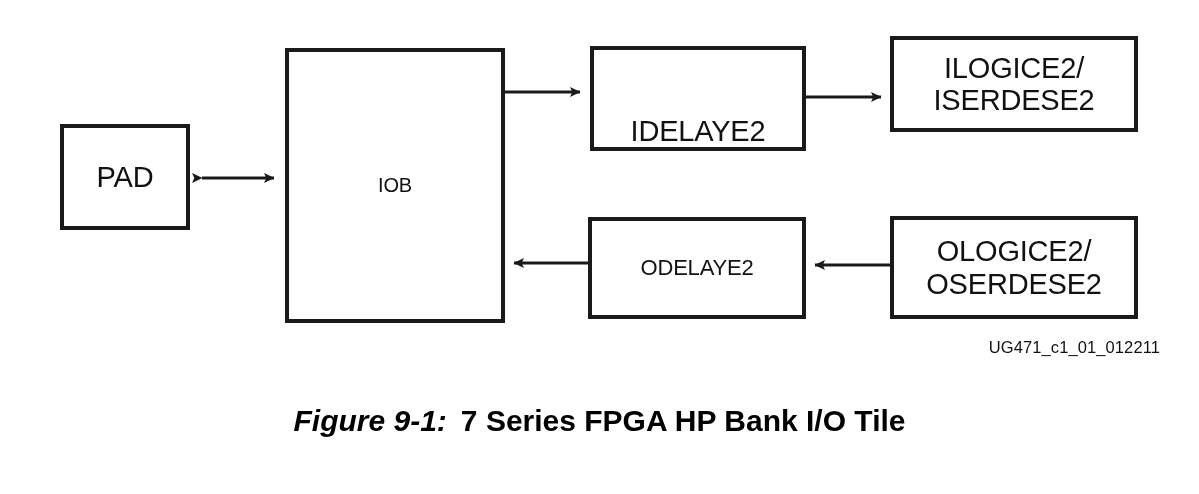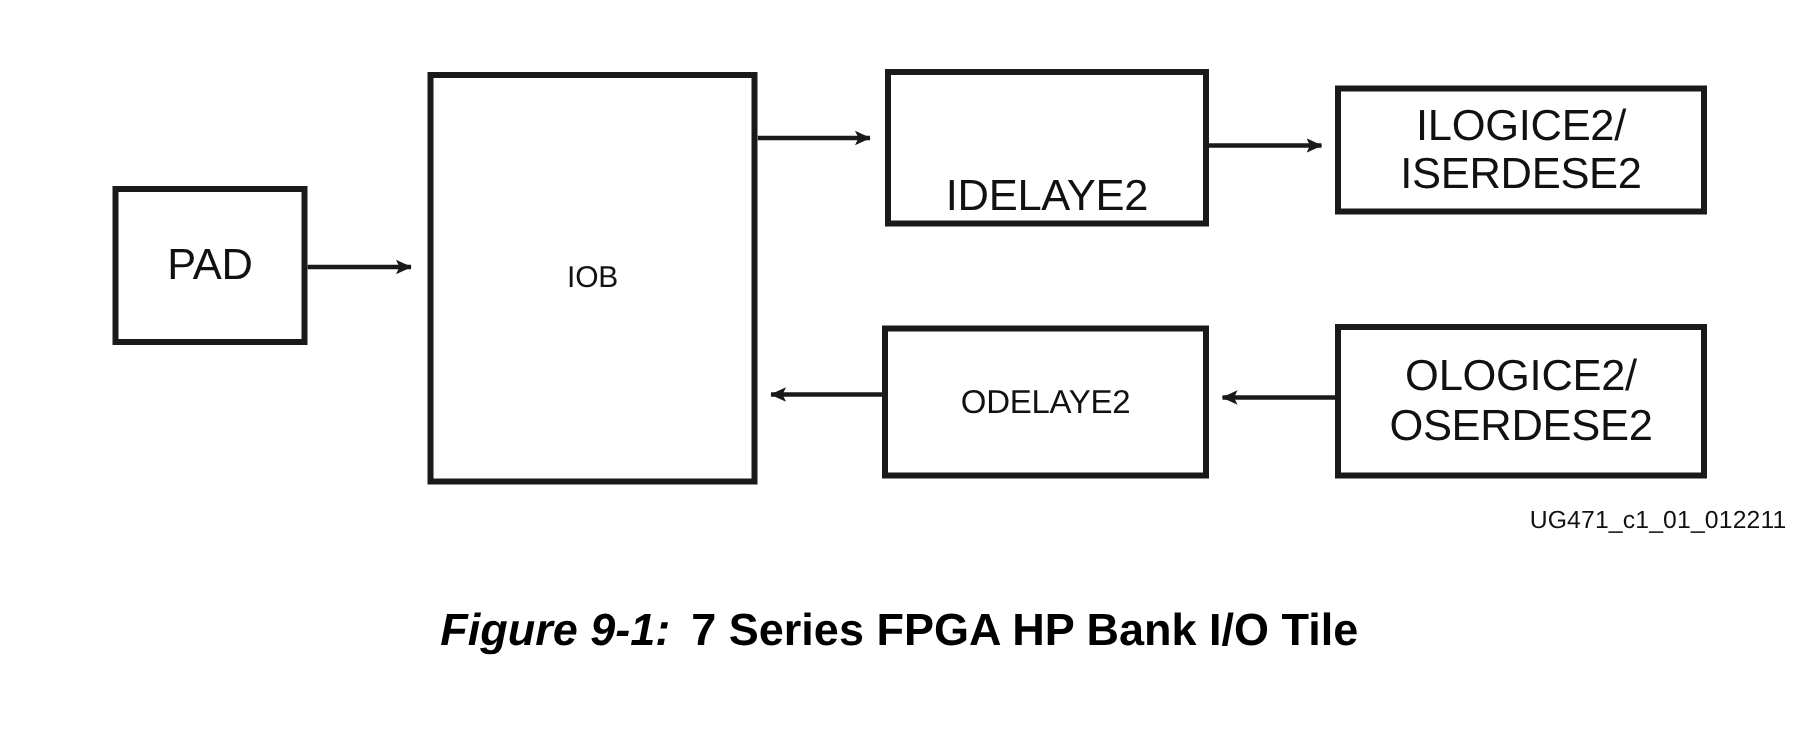--- a/index.html
+++ b/index.html
@@ -29,24 +29,24 @@
     font-weight: 400;
     letter-spacing: -0.2px;
     line-height: 1.12;
   }
   .node-label {
     display: block;
     white-space: pre-line;
   }
 
   
-  #node-pad   { left: 60px;  top: 124px; width: 130px; height: 106px; font-size: 29px; margin-left: 15px; }
+  #node-pad   { left: 60px;  top: 124px; width: 130px; height: 106px; font-size: 29px; }
   #node-iob   { left: 285px; top: 48px;  width: 220px; height: 275px; font-size: 20px; }
   #node-idelaye2 { left: 590px; top: 46px;  width: 216px; height: 105px; font-size: 29px; align-items: flex-end; }
-  #node-ilogice2 { left: 890px; top: 57px;  width: 248px; height: 86px; font-size: 29px; }
+  #node-ilogice2 { left: 890px; top: 36px;  width: 248px; height: 96px; font-size: 29px; }
   #node-odelaye2 { left: 588px; top: 217px; width: 218px; height: 102px; font-size: 22px; }
   #node-ologice2 { left: 890px; top: 216px; width: 248px; height: 103px; font-size: 29px; }
 
   
   #wires {
     position: absolute;
     left: 0;
     top: 0;
     width: 1199px;
     height: 494px;
@@ -78,21 +78,20 @@
     position: absolute;
     left: 0;
     top: 338px;
     width: 1160px;
     text-align: right;
     color: #111111;
     font-family: "Liberation Sans", sans-serif;
     font-size: 16.5px;
     letter-spacing: 0.1px;
     white-space: nowrap;
-    margin-left: 31px;
   }
 </style>
 </head>
 <body>
 
 <div id="canvas">
 
   <svg id="wires" viewBox="0 0 1199 494" width="1199" height="494" xmlns="http://www.w3.org/2000/svg">
     <defs>
       <marker id="arrow-right" markerWidth="11" markerHeight="11" refX="10" refY="5.5" orient="auto" markerUnits="userSpaceOnUse">

